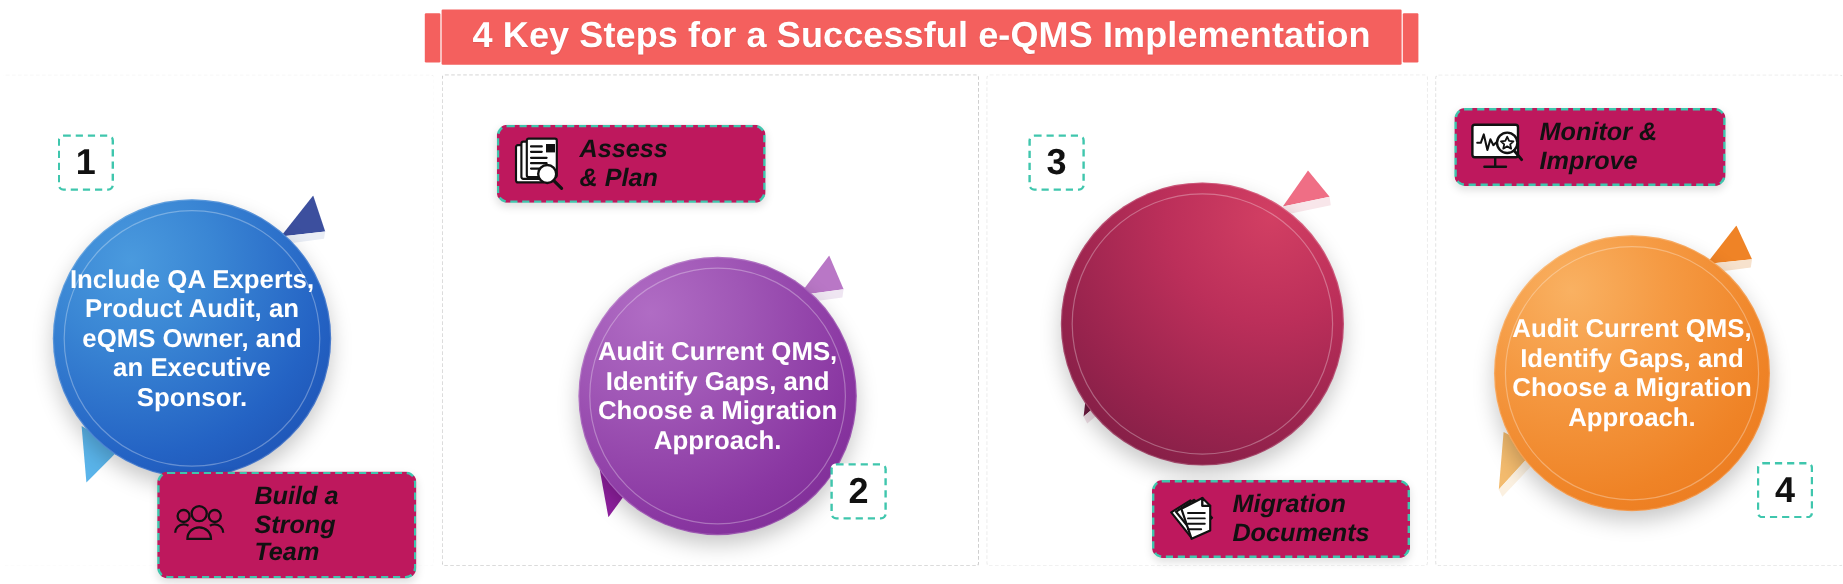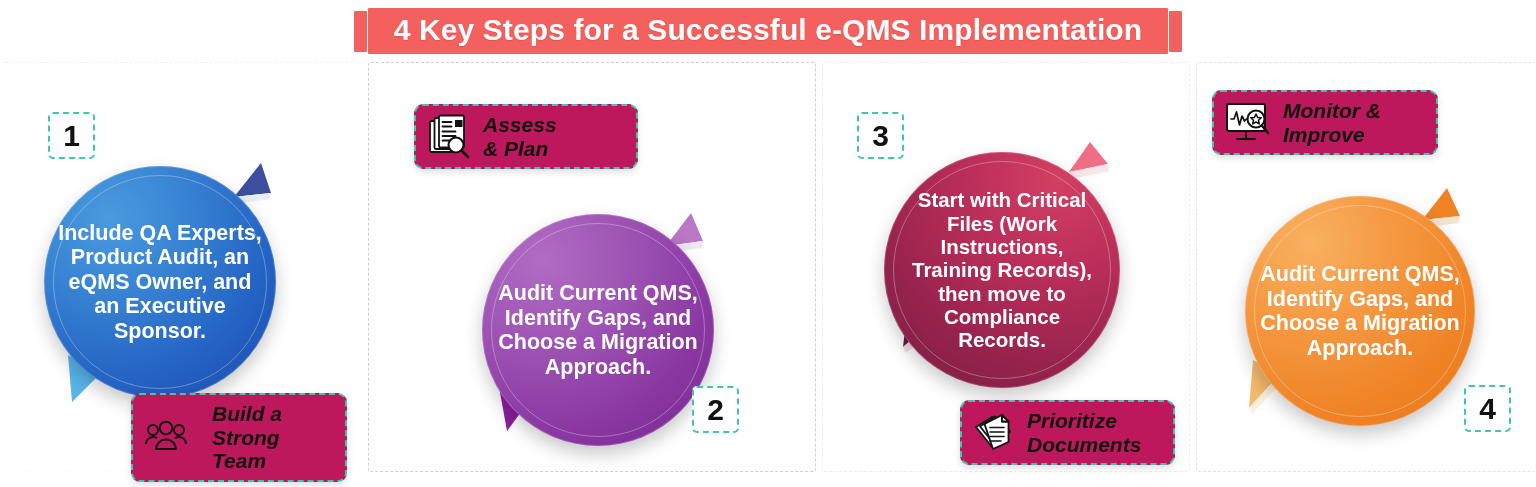--- a/index.html
+++ b/index.html
@@ -176,36 +176,35 @@
       <polygon points="6,32 45,24 46,31 8,39" fill="#f8e6ea"></polygon>
     </svg>
 
     <svg style="position:absolute; left:893px; top:310px;" width="50" height="50" viewBox="0 0 50 50">
       <polygon points="14,3 42,10 10,37" fill="#6e1b40"></polygon>
       <polygon points="10,37 42,10 44,17 13,43" fill="#efdfe6"></polygon>
     </svg>
 
     <div class="circle c3" style="left:884px; top:152px; width:236px; height:236px;">
       <span class="ring"></span>
-      <span class="txt" style="font-size:20.5px;">Start with Critical Files (Work Instructions, Training Records), then move to Compliance Records.</span>
     </div>
 
     <div class="pill" style="left:960px; top:400px; width:215px;">
       <svg width="44" height="44" viewBox="0 0 44 44">
         <g fill="#fff" stroke="#111" stroke-width="1.8" stroke-linejoin="round">
           <path d="M3 16 L19 6 L35 22 L19 36 Z"></path>
           <path d="M7 15.5 L22 5.5 L37 20.5 L22 34 Z"></path>
           <path d="M11.5 13 L29 4 L29 10.5 L35.5 10.5 L35.5 31 L20 38 Z"></path>
           <path d="M29 4 L35.5 10.5 L29 10.5 Z"></path>
         </g>
         <g stroke="#111" stroke-width="1.6" stroke-linecap="round">
           <path d="M17 16.5 L31 16.5 M17 21 L31 21 M17 25.5 L31 25.5 M17 30 L28 30"></path>
         </g>
       </svg>
-      <span class="pill-text">Prioritize
+      <span class="pill-text">Migration
 Documents</span>
     </div>
   </div>
 
   <div class="step">
     <div class="pill" style="left:1212px; top:90px; width:226px;">
       <svg width="48" height="42" viewBox="0 0 48 42">
         <rect x="2" y="2" width="38" height="27" rx="2" fill="#fff" stroke="#111" stroke-width="2"></rect>
         <path d="M21 29 L21 36 M12 37 L30 37" stroke="#111" stroke-width="2" stroke-linecap="round"></path>
         <path d="M6 17 l3 0 l2.5 -7 l3 13 l2.5 -9 l2.5 5 l2 -2 l3 0" fill="none" stroke="#111" stroke-width="1.7" stroke-linecap="round" stroke-linejoin="round"></path>

